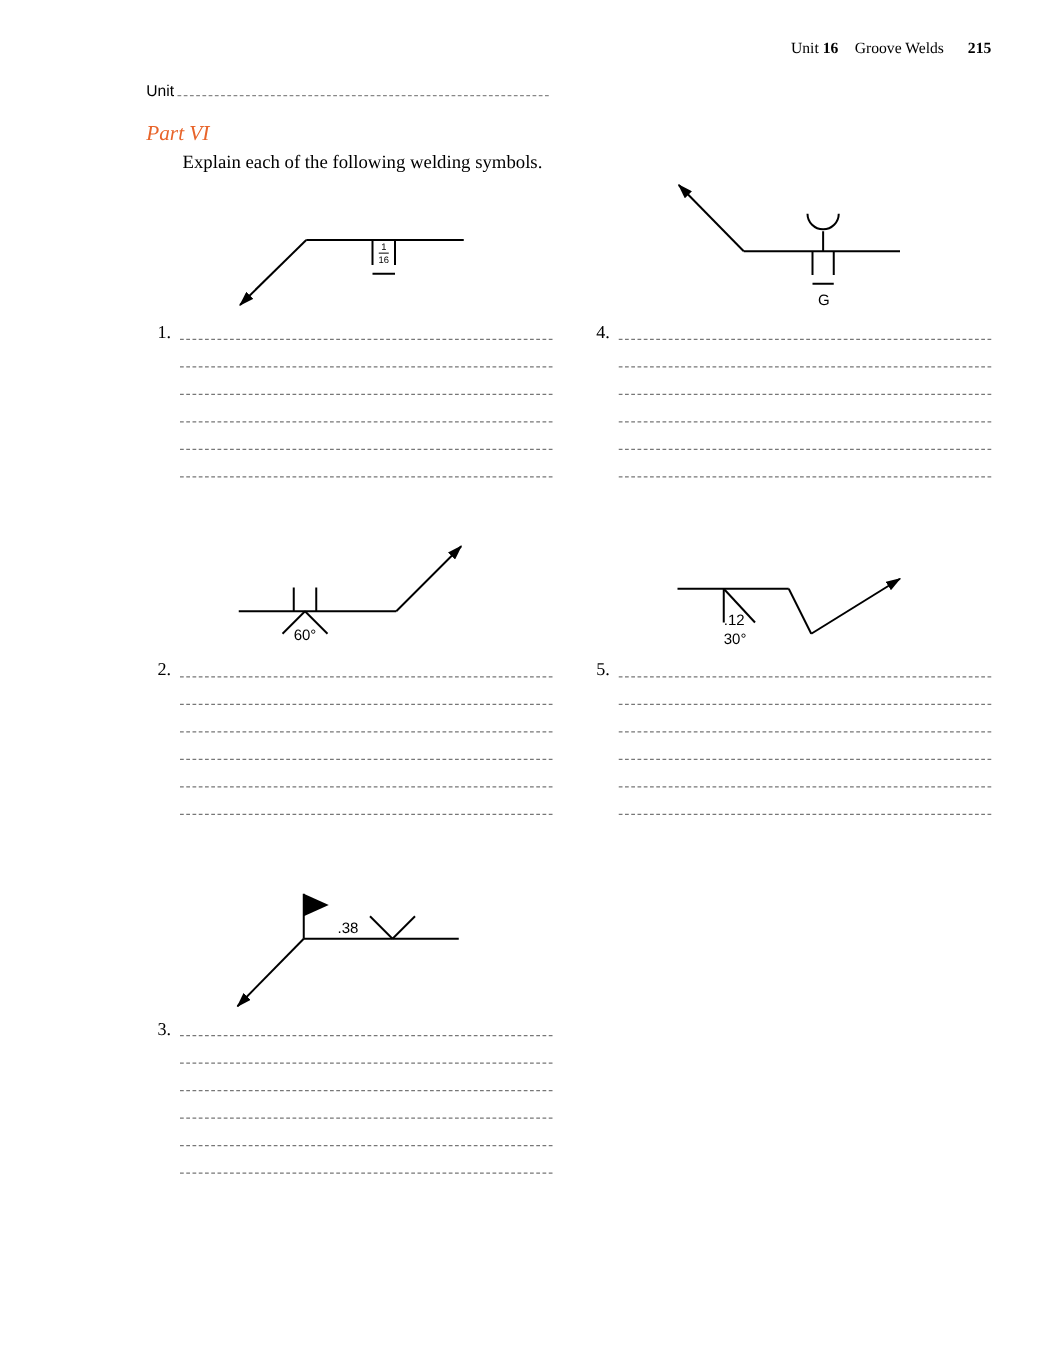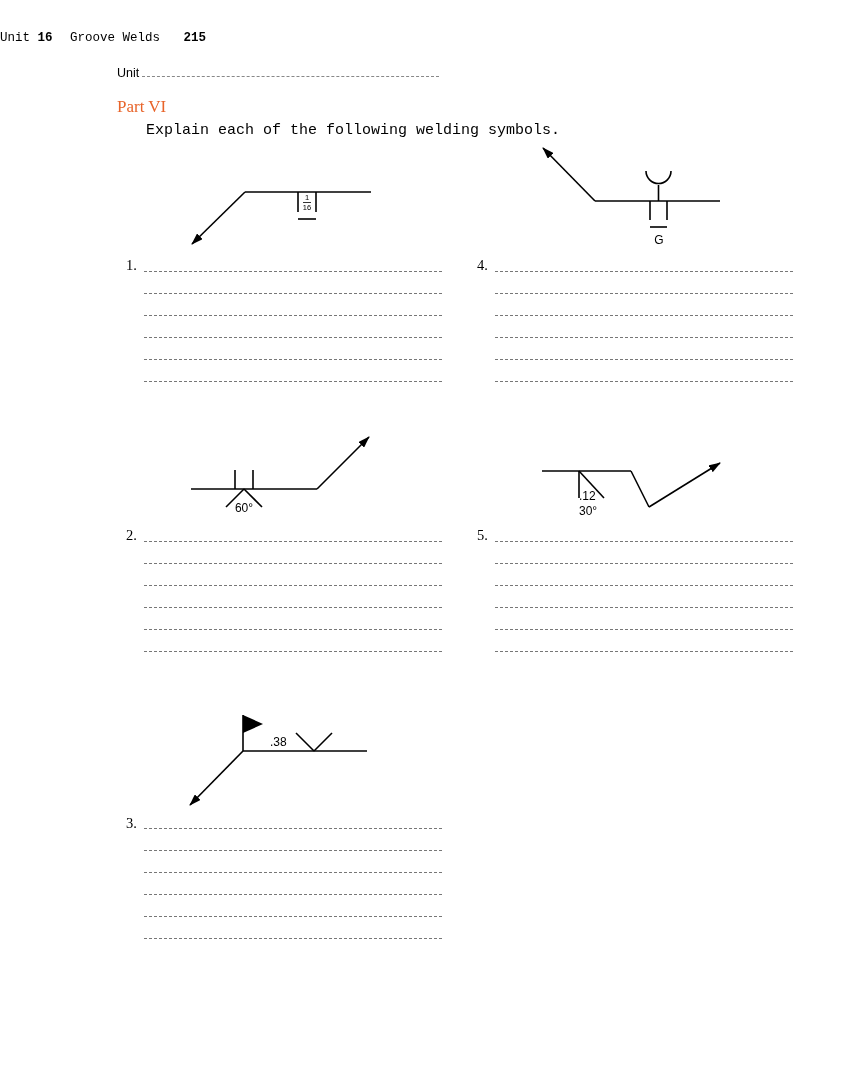--- a/index.html
+++ b/index.html
@@ -1,25 +1,25 @@
 <!DOCTYPE html>
 <html><head>
 <meta charset="utf-8">
 <style>
   html, body { margin: 0; padding: 0; background: #ffffff; }
   body { width: 849px; height: 1087px; position: relative; overflow: hidden; color: #000; }
   .abs { position: absolute; }
-  .header { top: 31px; left: 0; width: 793px; font-family: Liberation Mono, monospace; font-size: 12.5px; white-space: nowrap; }
+  .header { top: 31px; left: 0; width: 793px; text-align: right; font-family: Liberation Serif, serif; font-size: 12.5px; white-space: nowrap; }
   .header .gap { display: inline-block; width: 10px; }
   .header .gap2 { display: inline-block; width: 16px; }
   .header b { font-weight: bold; }
   .name-row { top: 64px; left: 117px; font-family: "Liberation Sans", sans-serif; font-size: 12.5px; }
   .name-line { display: inline-block; width: 297px; border-bottom: 1px dashed #888; height: 12px; vertical-align: baseline; margin-left: 3px; }
-  .part-title { top: 97px; left: 117px; font-family: "Liberation Serif", serif; font-size: 17px; }
-  .instructions { top: 122px; left: 146px; font-family: Liberation Mono, monospace; font-size: 15px; }
+  .part-title { top: 97px; left: 117px; font-family: "Liberation Serif", serif; font-style: italic; font-size: 17px; }
+  .instructions { top: 122px; left: 146px; font-family: Liberation Serif, serif; font-size: 15px; }
   svg.diagram { position: absolute; overflow: visible; }
   svg text { font-family: "Liberation Sans", sans-serif; }
   .q-number { font-family: "Liberation Serif", serif; font-size: 14.5px; }
   .answer-line { height: 0; border-bottom: 1.3px dashed #777; width: 298px; }
 </style>
 </head>
 <body>
 
 <div class="abs header">
   <span>Unit</span>

